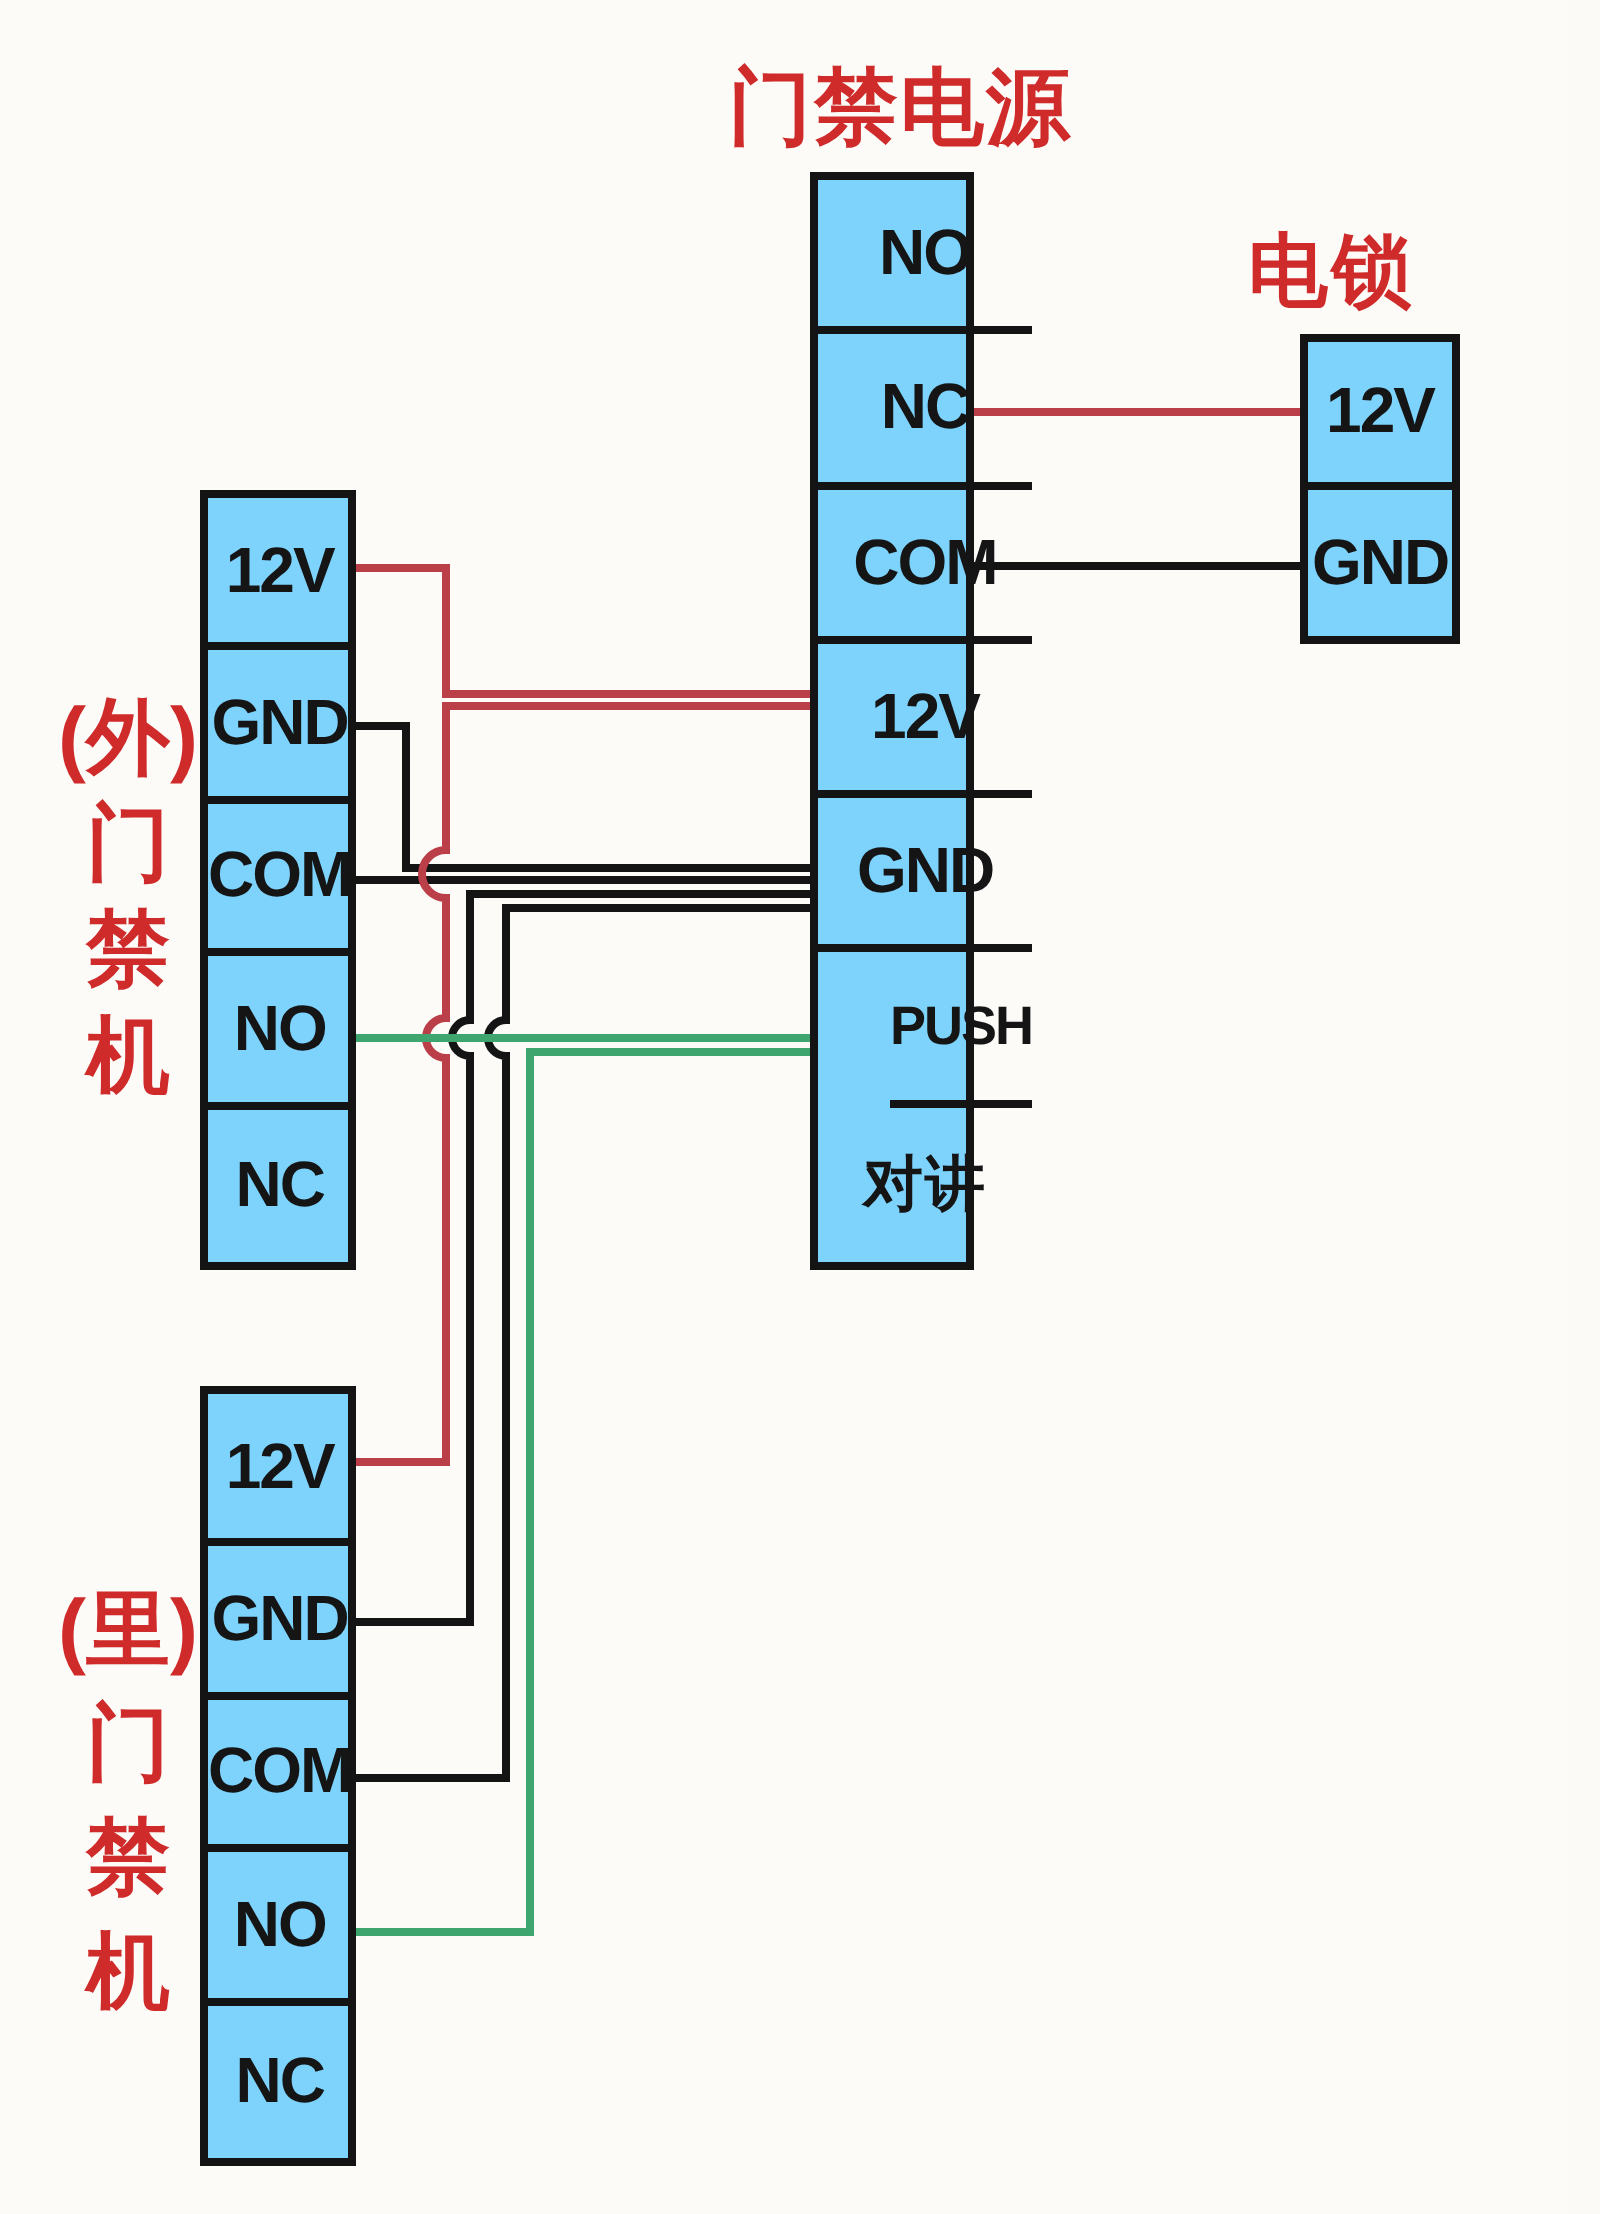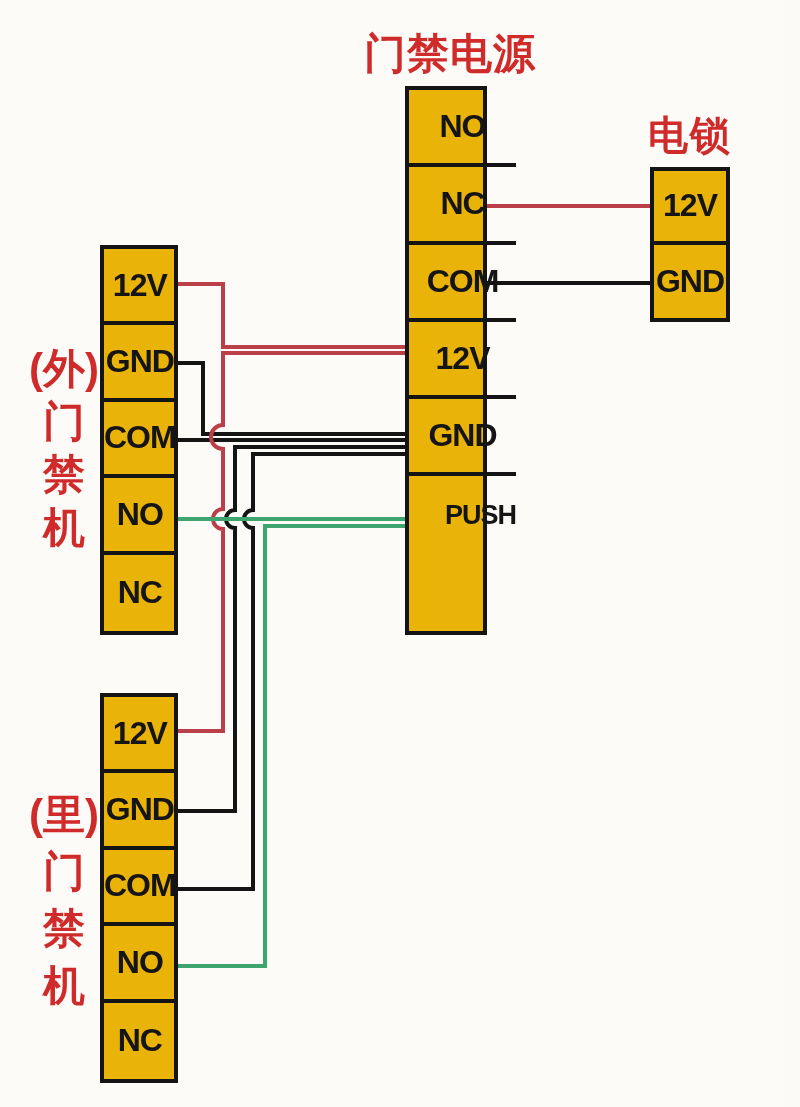--- a/index.html
+++ b/index.html
@@ -7,32 +7,32 @@
     --label-red:#d02b2b; --border-black:#141414;
   }
   html,body{margin:0;padding:0;}
   body{font-family:"Liberation Sans","DejaVu Sans",sans-serif;background:#fbfaf7;}
   .stage{position:relative;width:784px;height:1107px;background:#fcfbf8;overflow:hidden;}
   .wires{position:absolute;left:0;top:0;width:800px;height:1107px;}
   .wire{fill:none;stroke-width:4;stroke-linejoin:miter;stroke-linecap:butt;}
   .wire.red{stroke:var(--wire-red);}
   .wire.green{stroke:var(--wire-green);}
   .wire.black{stroke:var(--wire-black);}
-  .block{position:absolute;box-sizing:border-box;background:#eab308;
+  .block{position:absolute;box-sizing:border-box;background:#7dd3fc;
          border:4px solid var(--border-black);display:grid;}
   .cell{box-sizing:border-box;border-bottom:4px solid var(--border-black);
         display:flex;align-items:center;justify-content:center;
         font-weight:bold;font-size:32px;letter-spacing:-1px;color:#151515;}
   .cell:last-child{border-bottom:none;}
   .cell.small{font-size:27px;letter-spacing:-1px;margin-left:36px;}
   .cell.cjk{font-size:30px;letter-spacing:1px;}
   .diagram-title{position:absolute;color:var(--label-red);font-weight:bold;
         text-align:center;white-space:nowrap;}
   .psu-title{left:355px;top:26px;width:190px;font-size:42px;letter-spacing:1px;}
-  .lock-title{left:645px;top:108px;width:90px;font-size:40px;letter-spacing:2px;}
+  .lock-title{left:621px;top:108px;width:90px;font-size:40px;letter-spacing:2px;}
   .vlabel{position:absolute;width:86px;color:var(--label-red);font-weight:bold;
         font-size:42px;text-align:center;}
   .vlabel .ln{display:block;}
   .outer-label{left:21px;top:342px;}
   .outer-label .ln{line-height:53px;height:53px;}
   .inner-label{left:21px;top:786px;}
   .inner-label .ln{line-height:57px;height:57px;}
   .psu-block{left:405px;top:86px;width:82px;height:549px;grid-template-rows:repeat(7,1fr);}
   .lock-block{left:650px;top:167px;width:80px;height:155px;grid-template-rows:repeat(2,1fr);}
   .outer-block{left:100px;top:245px;width:78px;height:390px;grid-template-rows:repeat(5,1fr);}
@@ -75,20 +75,21 @@
     <span class="ln">机</span>
   </div>
 
   <div class="block psu-block">
     <div class="cell">NO</div>
     <div class="cell">NC</div>
     <div class="cell">COM</div>
     <div class="cell">12V</div>
     <div class="cell">GND</div>
     <div class="cell small">PUSH</div>
+    <div class="cell cjk">对讲</div>
   </div>
 
   <div class="block lock-block">
     <div class="cell">12V</div>
     <div class="cell">GND</div>
   </div>
 
   <div class="block outer-block">
     <div class="cell">12V</div>
     <div class="cell">GND</div>

